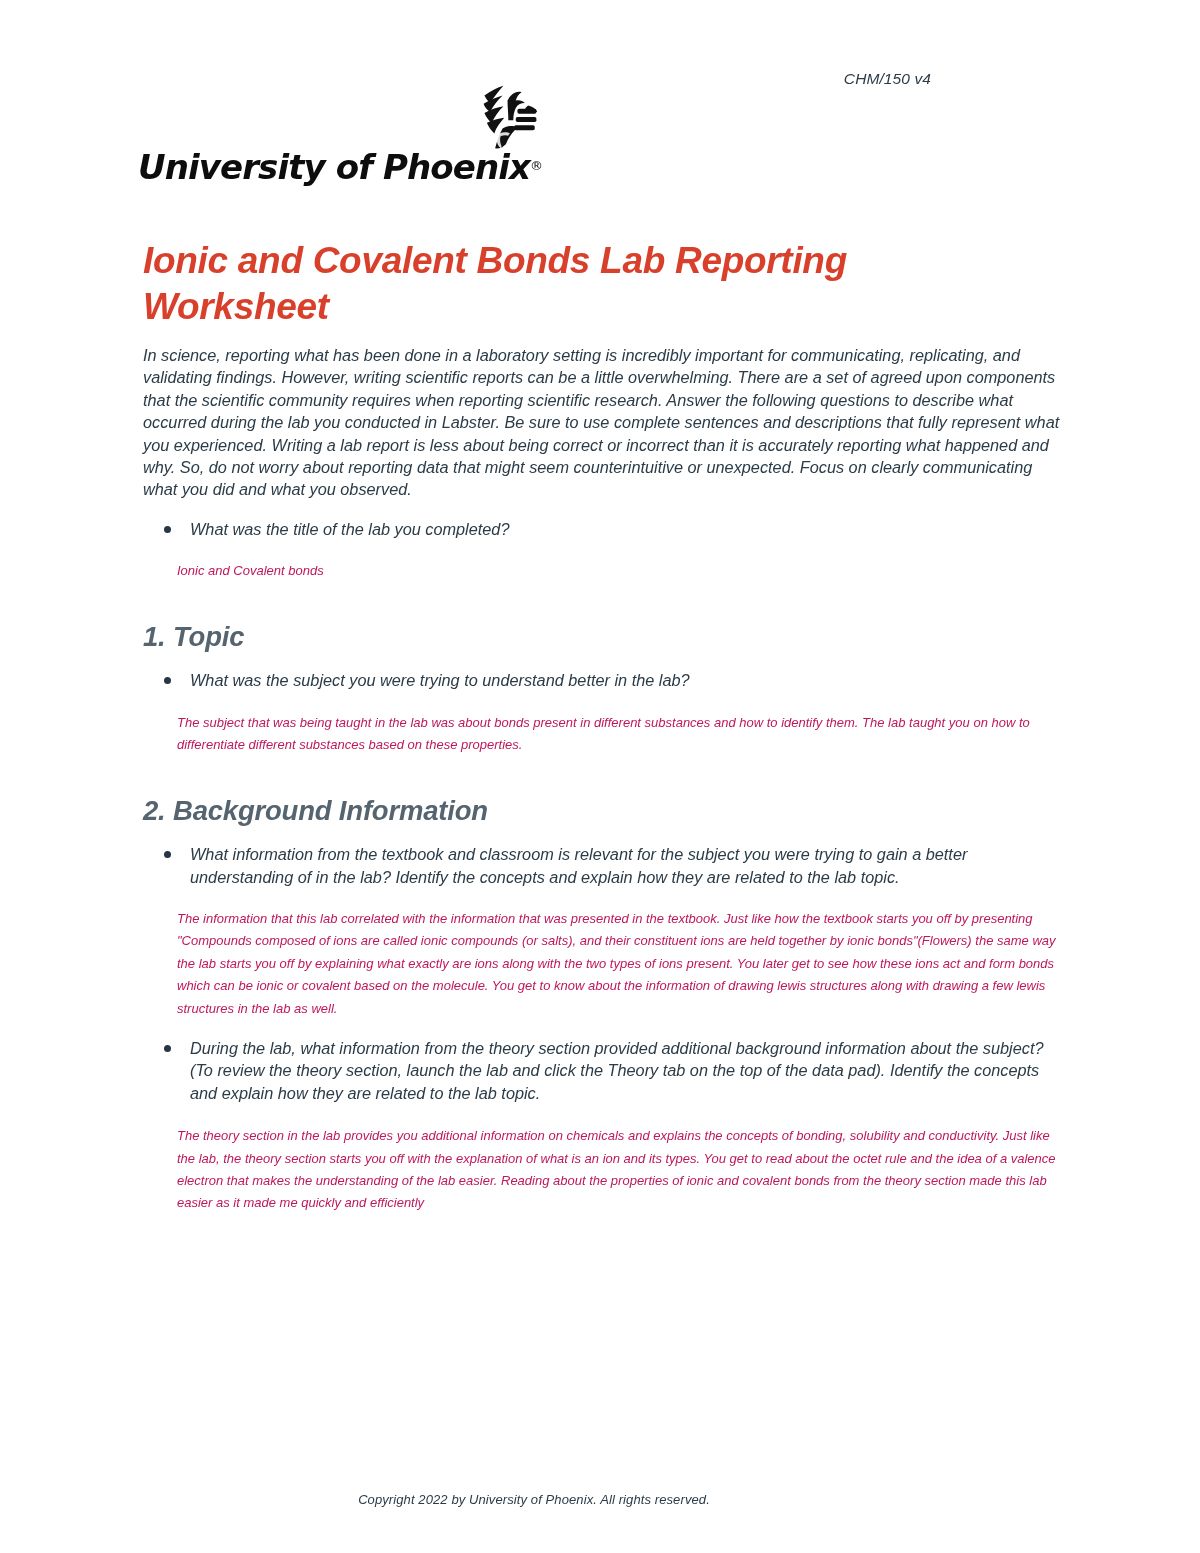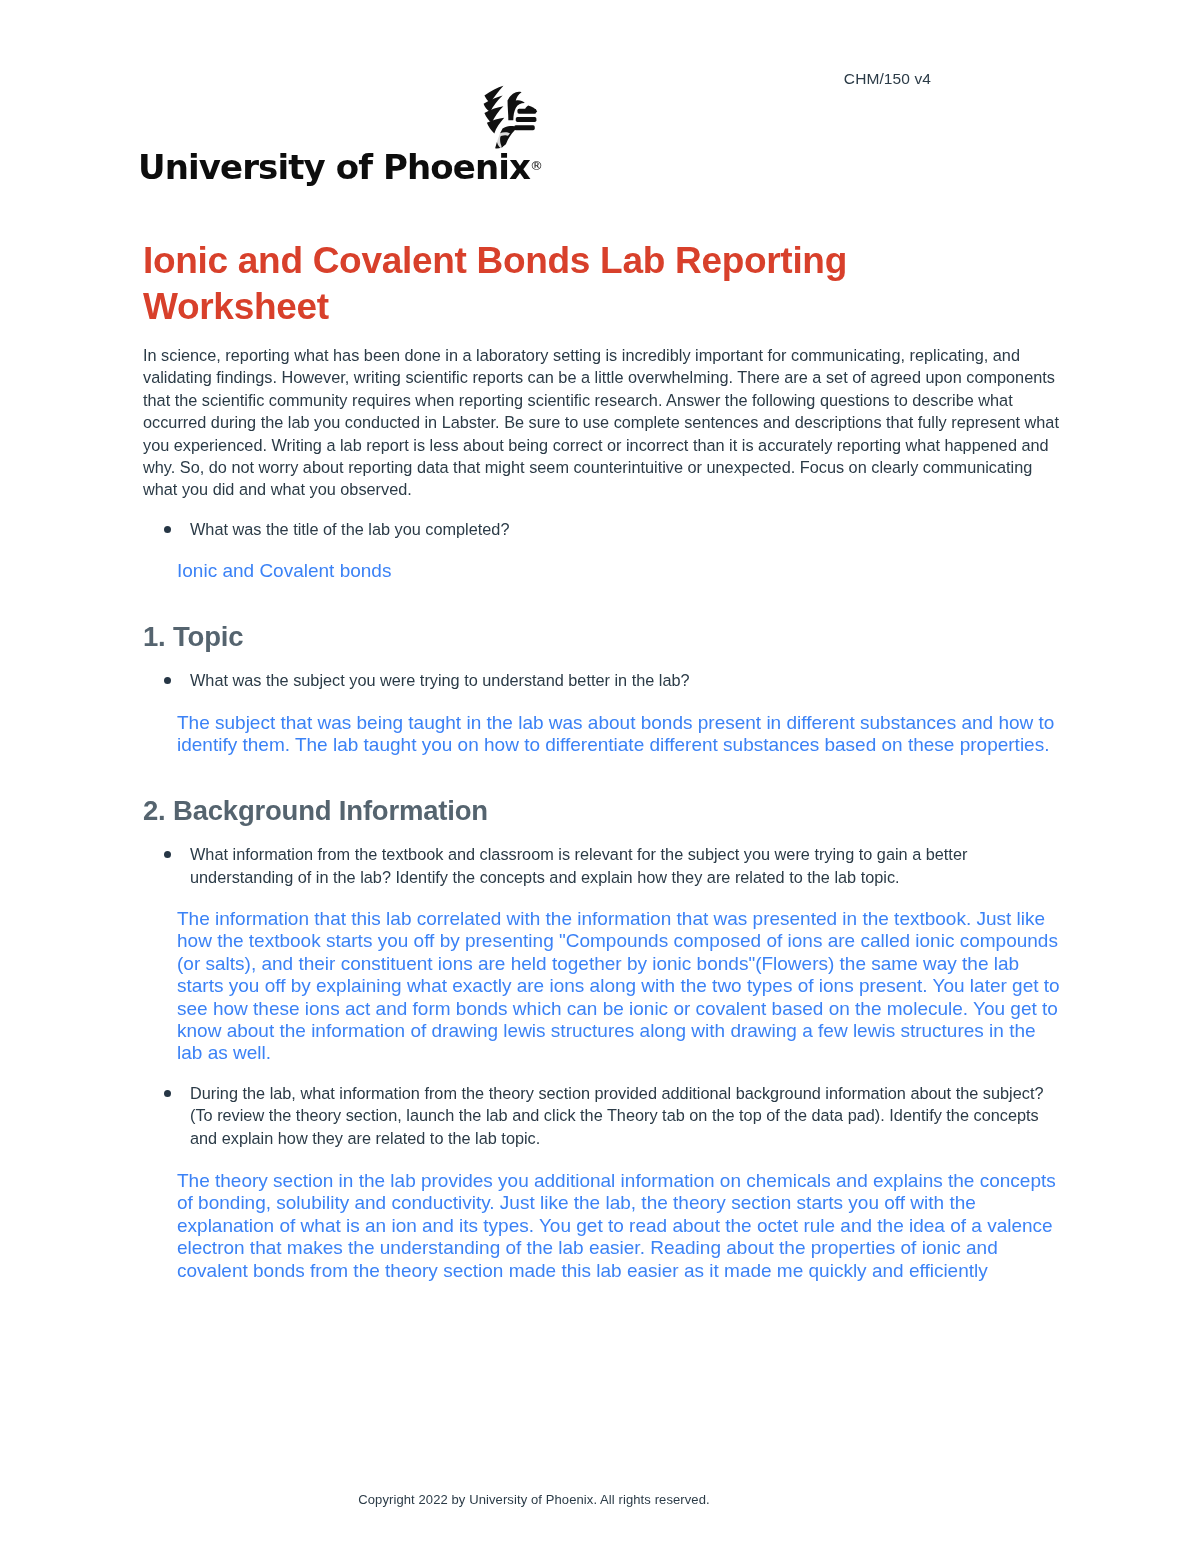--- a/index.html
+++ b/index.html
@@ -12,20 +12,21 @@
     font-family: "Liberation Sans", sans-serif;
     -webkit-font-smoothing: antialiased;
   }
   .page {
     position: relative;
     width: 1068px;
     height: 1553px;
     background: #ffffff;
     overflow: hidden;
     box-sizing: border-box;
+    font-style: italic;
   }
 
   
   .course-code {
     position: absolute;
     right: 137px;
     top: 70px;
     font-size: 15.5px;
     color: #2b3b47;
     letter-spacing: 0.1px;
@@ -120,23 +121,23 @@
     left: 8px;
     top: 8px;
     width: 7px;
     height: 7px;
     border-radius: 50%;
     background: #263645;
   }
   p.answer {
     margin-top: 20px;
     margin-left: 34px;
-    font-size: 19px;
-    line-height: 22.4px;
-    color: #3b82f6;
+    font-size: 13px;
+    line-height: 22.4px;
+    color: #be185d;
   }
   p.answer.tight { margin-top: 21px; }
 
   h2.section {
     margin-top: 38px;
     margin-bottom: 0;
     font-size: 27.5px;
     line-height: 1.15;
     font-weight: bold;
     color: #55646f;

